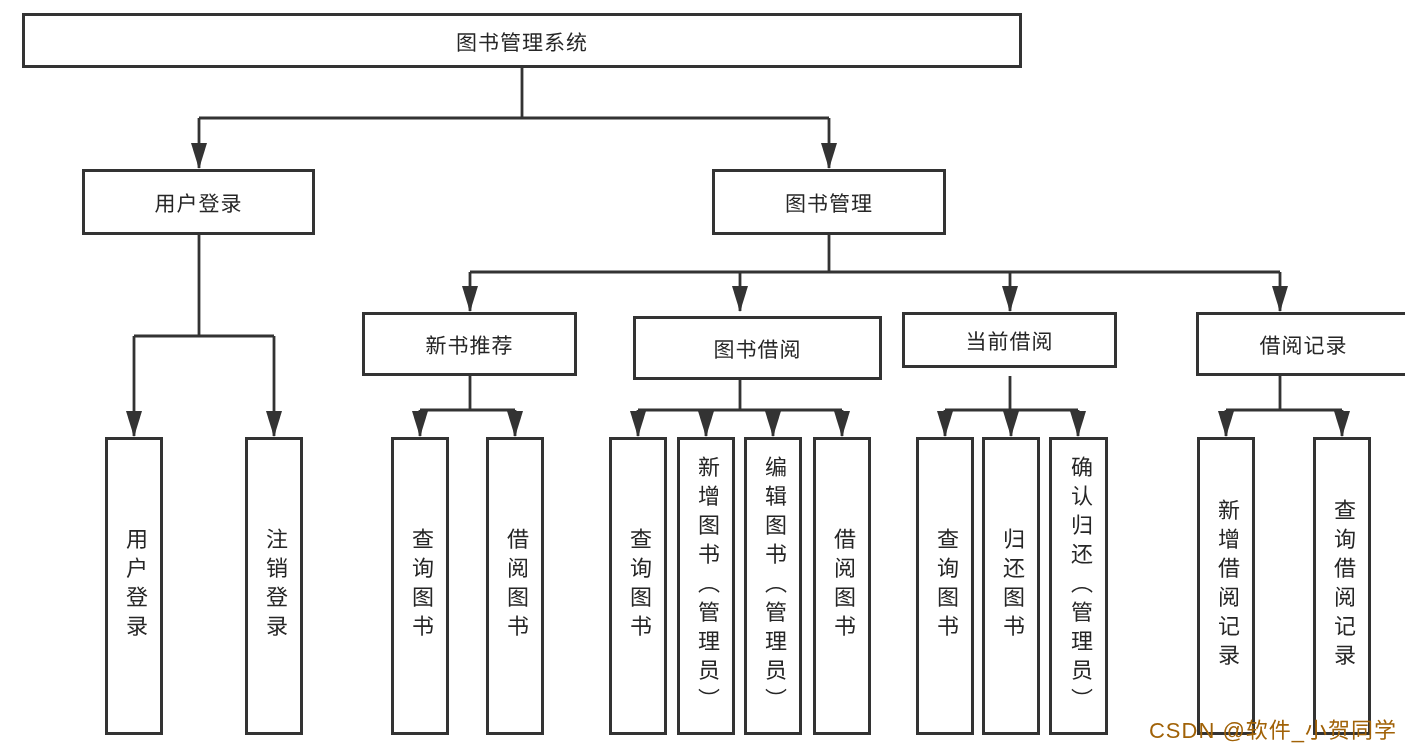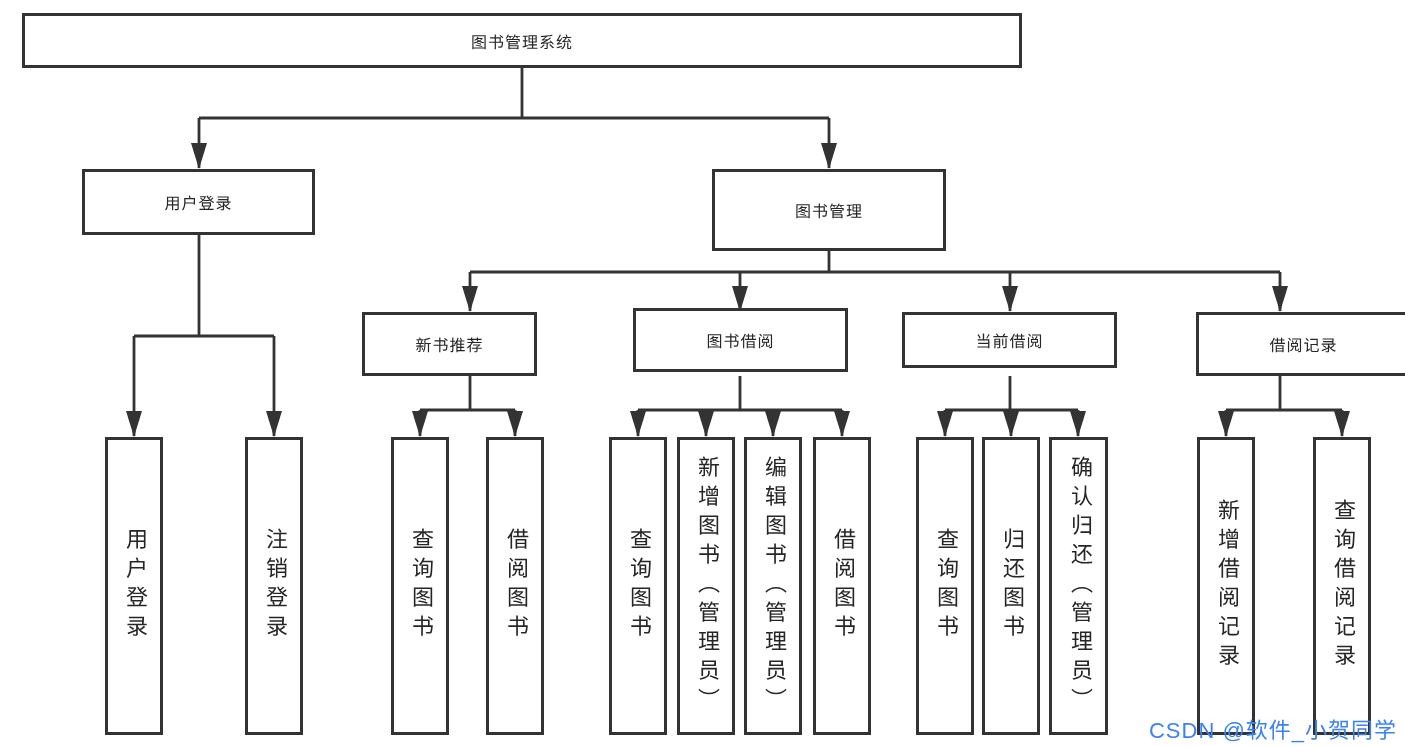--- a/index.html
+++ b/index.html
@@ -27,39 +27,39 @@
     position: absolute;
     box-sizing: border-box;
     border: 3px solid #333333;
     background: #ffffff;
     color: #262626;
   }
   .hbox {
     display: flex;
     align-items: center;
     justify-content: center;
-    font-size: 16px;
+    font-size: 21px;
     letter-spacing: 1px;
     white-space: nowrap;
   }
   .vbox {
     writing-mode: vertical-rl;
     text-orientation: mixed;
     text-align: center;
     font-size: 22px;
     letter-spacing: 7px;
     line-height: 52px;
   }
   .watermark {
     position: absolute;
     right: 8px;
     bottom: 3px;
     font-size: 22px;
     letter-spacing: 1px;
-    color: #3b82f6;
+    color: #a16207;
     white-space: nowrap;
   }
 </style>
 </head>
 <body>
 
 <div class="stage">
 
   <svg class="wires" viewBox="0 0 1405 747" xmlns="http://www.w3.org/2000/svg">
     <defs>
@@ -116,28 +116,28 @@
     </g>
   </svg>
 
   <div class="box hbox" style="left:22px; top:13px; width:1000px; height:55px;">
     <span>图书管理系统</span>
   </div>
 
   <div class="box hbox" style="left:82px; top:169px; width:233px; height:66px;">
     <span>用户登录</span>
   </div>
-  <div class="box hbox" style="left:712px; top:169px; width:234px; height:82px;">
+  <div class="box hbox" style="left:712px; top:169px; width:234px; height:66px;">
     <span>图书管理</span>
   </div>
 
-  <div class="box hbox" style="left:362px; top:312px; width:175px; height:64px;align-items:center;">
+  <div class="box hbox" style="left:362px; top:312px; width:215px; height:64px;align-items:center;">
     <span>新书推荐</span>
   </div>
-  <div class="box hbox" style="left:633px; top:308px; width:215px; height:64px;justify-content:center;">
+  <div class="box hbox" style="left:633px; top:316px; width:249px; height:64px;justify-content:center;">
     <span>图书借阅</span>
   </div>
   <div class="box hbox" style="left:902px; top:312px; width:215px; height:56px;">
     <span>当前借阅</span>
   </div>
   <div class="box hbox" style="left:1172px; top:312px; width:215px; height:64px;margin-left:24px;">
     <span>借阅记录</span>
   </div>
 
   <div class="box vbox" style="left:105px; top:437px; width:58px; height:298px;">用户登录</div>

